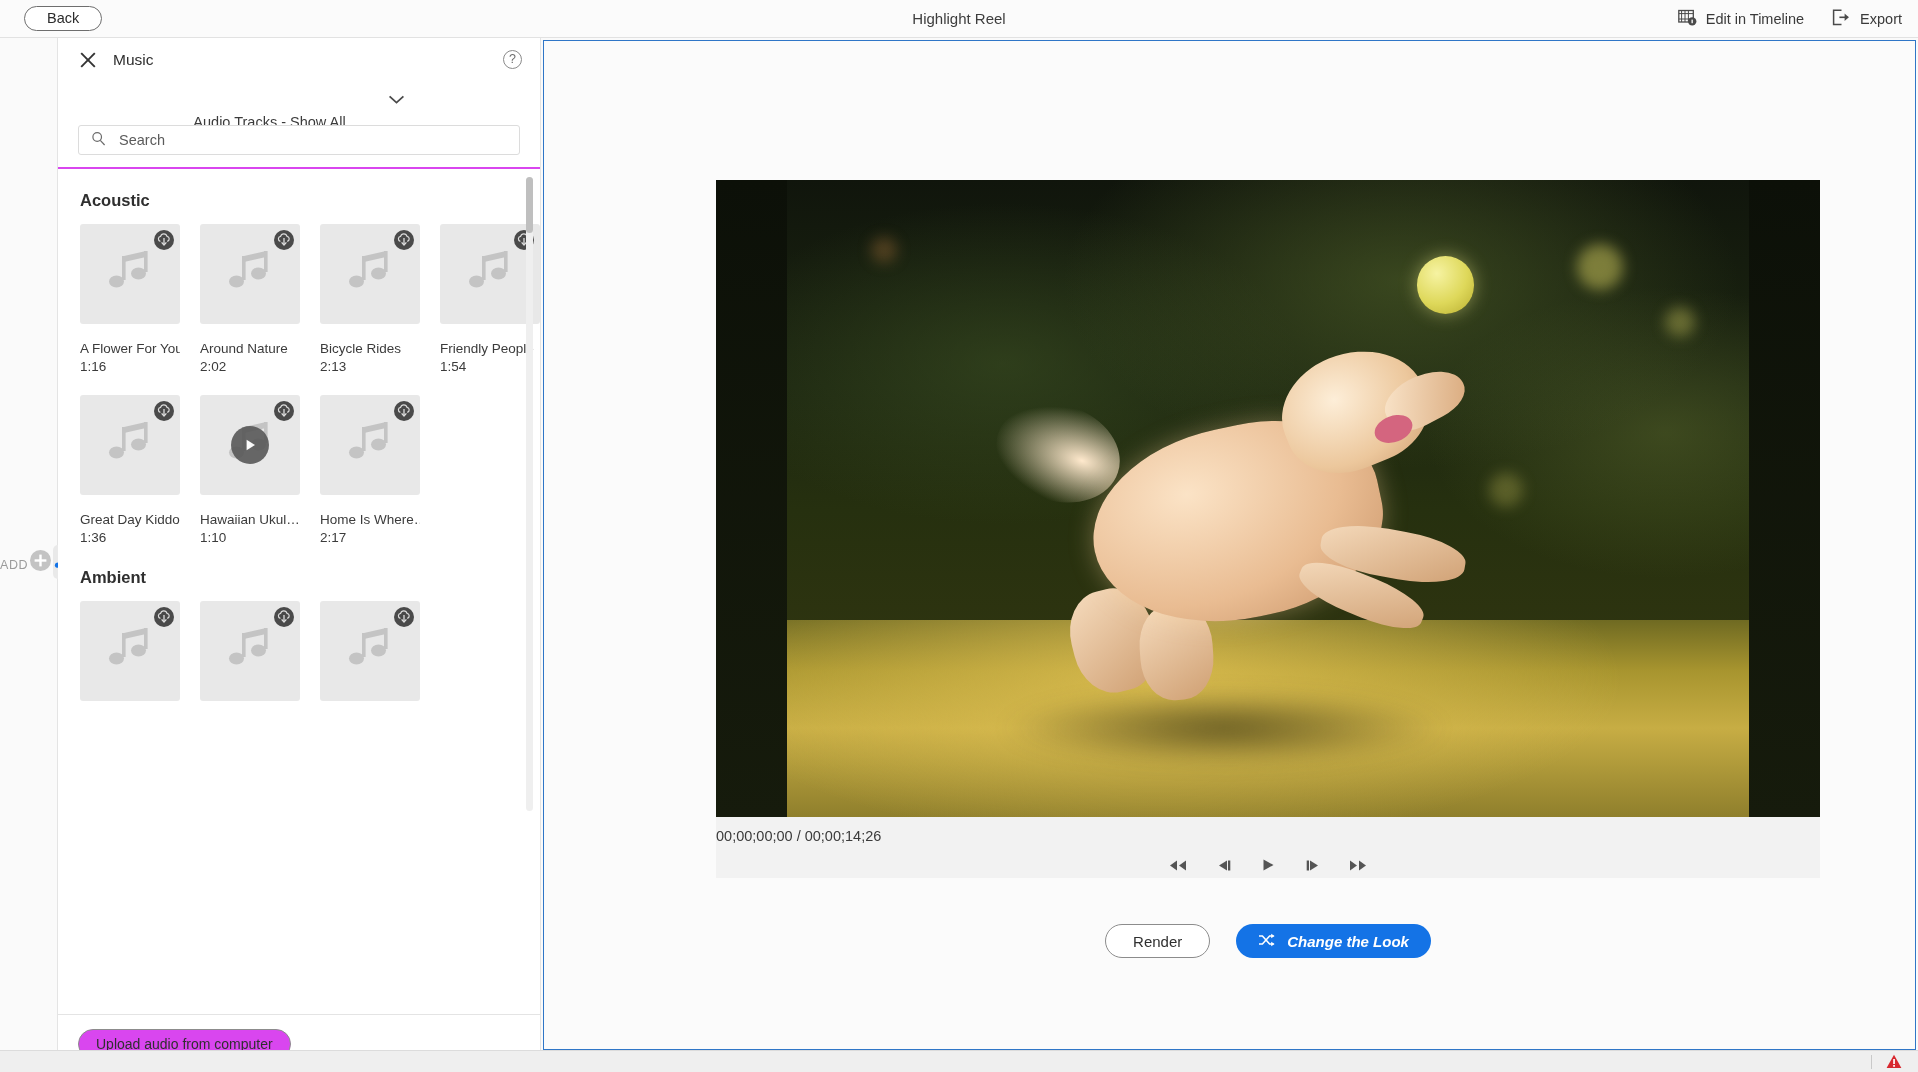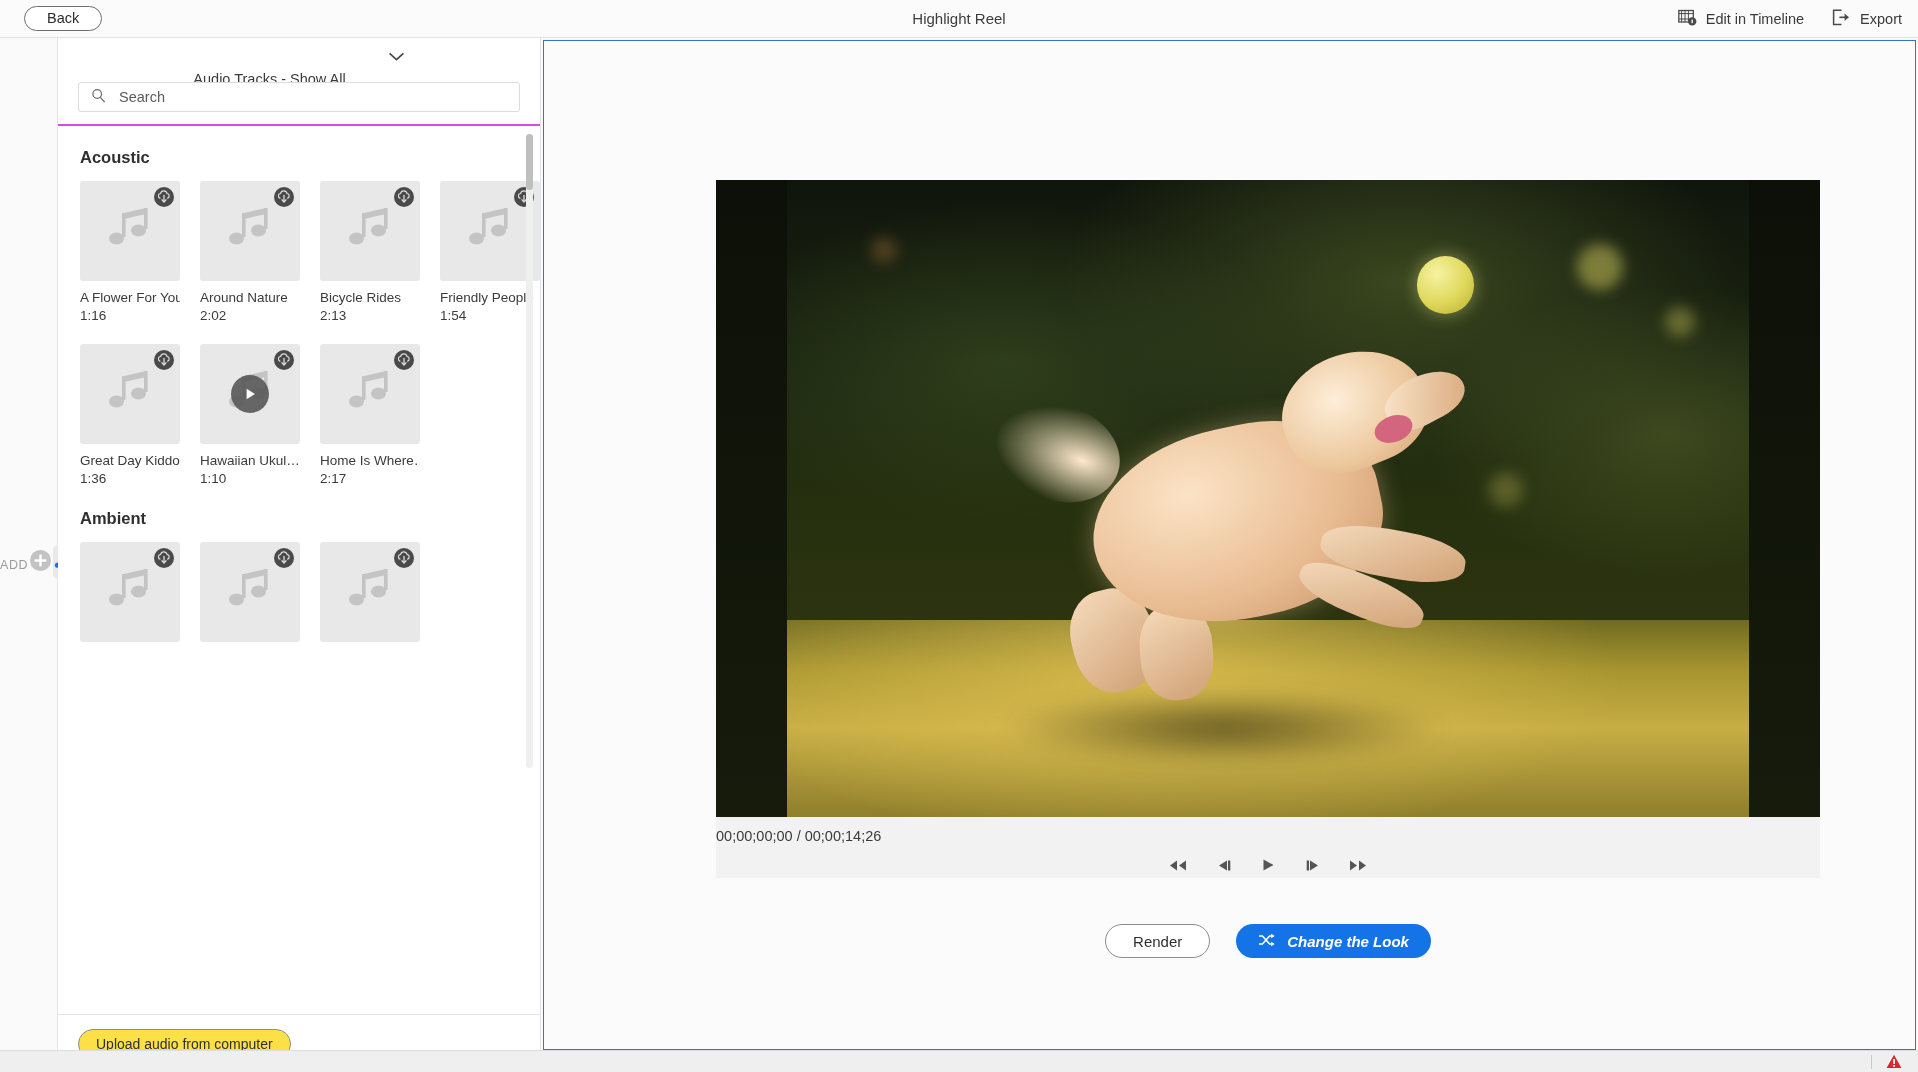--- a/index.html
+++ b/index.html
@@ -86,33 +86,33 @@
   .dl-badge {
     position: absolute; right: 6px; top: 6px; width: 20px; height: 20px;
     border-radius: 50%; background: #4a4a4a; display: flex; align-items: center; justify-content: center;
     cursor: pointer;
   }
   .play-overlay {
     position: absolute; left: 50%; top: 50%; transform: translate(-50%,-50%);
     width: 38px; height: 38px; border-radius: 50%; background: #555; opacity: .88;
     display: flex; align-items: center; justify-content: center; cursor: pointer;
   }
-  .card-name { margin-top: 8px; font-size: 13.5px; color: #3b3b3b; line-height: 17px; white-space: nowrap; overflow: hidden; }
+  .card-name { margin-top: 16px; font-size: 13.5px; color: #3b3b3b; line-height: 17px; white-space: nowrap; overflow: hidden; }
   .card-dur  { margin-top: 1px; font-size: 13.5px; color: #3b3b3b; line-height: 17px; }
 
   .vscroll { position: absolute; right: 7px; top: 8px; width: 7px; height: 634px; background: #efefef; border-radius: 4px; }
   .vscroll .thumbbar { position: absolute; left: 0; top: 0; width: 7px; height: 56px; background: #bfbfbf; border-radius: 4px; cursor: pointer; }
 
   .panel-foot {
     flex: 0 0 auto; height: 58px; border-top: 1px solid #e4e4e4; background: #fff;
     display: flex; align-items: center; padding-left: 20px;
   }
   .upload-btn {
     height: 30px; padding: 0 17px; border: 1px solid #8c8c8c; border-radius: 16px;
-    background: #fde047; font-size: 14px; color: #2f2f2f; cursor: pointer;
+    background: #d946ef; font-size: 14px; color: #2f2f2f; cursor: pointer;
     font-family: "Liberation Sans", sans-serif;
   }
 
   
   .stage {
     position: absolute; left: 543px; top: 40px; right: 2px; bottom: 22px;
     background: #fbfbfb; border: 1.5px solid #2f76c7;
   }
   .video-frame {
     position: absolute; left: 172px; top: 139px; width: 1104px; height: 637px;
@@ -280,20 +280,30 @@
           <rect x="7.2" y="3.8" width="1.7" height="10.6" fill="#1473e6"></rect>
           <rect x="16.1" y="1.8" width="1.7" height="9.2" fill="#1473e6"></rect>
           <ellipse cx="5.1" cy="15.2" rx="3.2" ry="2.6" fill="#1473e6"></ellipse>
           <ellipse cx="14.0" cy="11.9" rx="3.2" ry="2.6" fill="#1473e6"></ellipse>
         </svg>
       </span>
     </div>
   </div>
 
   <div class="panel">
+    <div class="panel-head">
+      <span class="close-x">
+        <svg width="20" height="20" viewBox="0 0 20 20">
+          <line x1="3.2" y1="3.2" x2="16.8" y2="16.8" stroke="#333" stroke-width="1.9"></line>
+          <line x1="16.8" y1="3.2" x2="3.2" y2="16.8" stroke="#333" stroke-width="1.9"></line>
+        </svg>
+      </span>
+      <span class="panel-title">Music</span>
+      <span class="help-circle">?</span>
+    </div>
 
     <div class="filter-row">
       <span class="filter-label">Audio Tracks - Show All</span>
       <span>
         <svg width="17" height="11" viewBox="0 0 17 11">
           <path d="M1.6 2.4 L8.5 8.6 L15.4 2.4" fill="none" stroke="#4a4a4a" stroke-width="1.8"></path>
         </svg>
       </span>
     </div>
 

